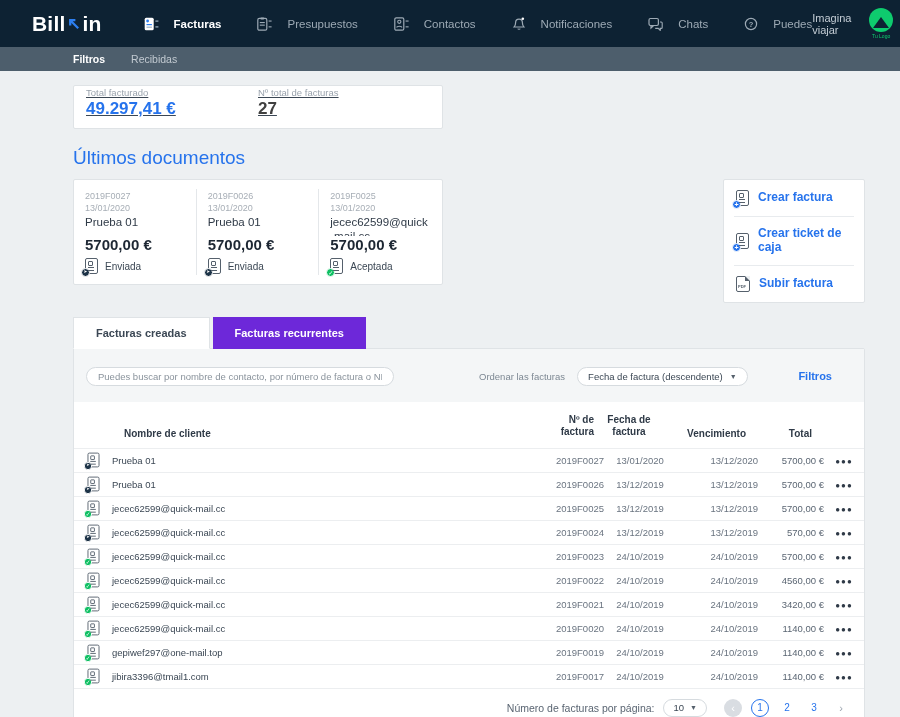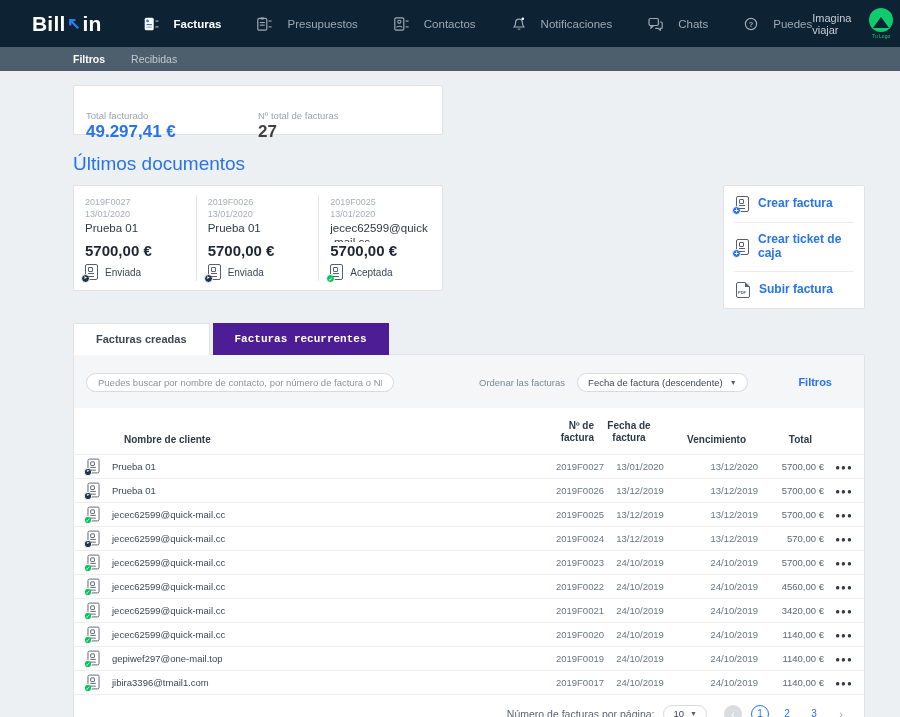--- a/index.html
+++ b/index.html
@@ -22,21 +22,21 @@
   .avatar-label { font-size:5px; color:#0ecb6e; margin-top:1px; }
 
   
   .subnav { height:24px; background:#4d5e6c; display:flex; align-items:center; gap:26px; padding-left:73px; }
   .subnav-tab { font-size:10.5px; color:#c2cad1; cursor:pointer; }
   .subnav-tab.active { color:#fff; font-weight:bold; }
 
   
   .page { margin-left:73px; width:792px; }
 
-  .summary-card { margin-top:14px; width:370px; height:44px; background:#fff; border:1px solid #dfe3e6; border-radius:2px; display:flex; padding:24px 12px; }
+  .summary-card { margin-top:14px; width:370px; height:44px; background:#fff; border:1px solid #dfe3e6; border-radius:2px; display:flex; padding:1px 12px;text-decoration:underline; }
   .summary-col { width:50%; }
   .summary-label { font-size:9.5px; color:#9aa3ad; }
   .summary-value { font-size:17px; font-weight:bold; margin-top:1px; }
   .summary-value.blue { color:#2673ec; }
   .summary-value.dark { color:#404040; }
 
   .section-title { margin-top:18px; font-size:19px; color:#2673ec; font-weight:500; }
 
   .cards-row { margin-top:10px; display:flex; justify-content:space-between; align-items:flex-start; }
   .docs-card { width:370px; height:106px; background:#fff; border:1px solid #dfe3e6; border-radius:2px; display:flex; padding:9px 0; }
@@ -64,21 +64,21 @@
 
   .actions-card { width:142px; background:#fff; border:1px solid #dfe3e6; border-radius:2px; padding:0 10px; }
   .action-item { display:flex; align-items:center; gap:9px; padding:10px 2px; border-bottom:1px solid #e8ebee; cursor:pointer; }
   .action-item:last-child { border-bottom:none; }
   .action-label { font-size:12px; font-weight:bold; color:#2673ec; line-height:1.15; }
 
   
   .tabs { margin-top:14px; display:flex; position:relative; z-index:2; margin-bottom:-1px; }
   .tab { height:32px; display:flex; align-items:center; justify-content:center; font-size:11px; font-weight:bold; cursor:pointer; padding:0 22px; }
   .tab.active { background:#fff; color:#3b4754; border:1px solid #dfe3e6; border-bottom:1px solid #fff; }
-  .tab.inactive { background:#4c1d95; color:#fff; margin-left:3px;font-family:Liberation Mono, monospace; }
+  .tab.inactive { background:#6d28d9; color:#fff; margin-left:3px; }
 
   
   .main-card { background:#fff; border:1px solid #dfe3e6; border-radius:0 2px 2px 2px; }
   .toolbar { background:#f4f6f7; display:flex; align-items:center; padding:18px 12px 16px 12px; }
   .search-input { width:308px; height:19px; border:1px solid #d6dbdf; border-radius:10px; background:#fff; font-family:"Liberation Sans",sans-serif; font-size:9.5px; color:#3b4754; padding:0 11px; outline:none; }
   .search-input::placeholder { color:#8a939c; }
   .sort-label { margin-left:85px; font-size:9.5px; color:#7d8893; }
   .sort-select { margin-left:12px; height:19px; border:1px solid #d6dbdf; border-radius:10px; background:#fff; display:flex; align-items:center; gap:7px; padding:0 10px; font-size:9.5px; color:#3b4754; cursor:pointer; }
   .caret { font-size:7px; color:#55606c; }
   .filters-link { margin-left:auto; margin-right:20px; font-size:11px; font-weight:bold; color:#2673ec; cursor:pointer; }

